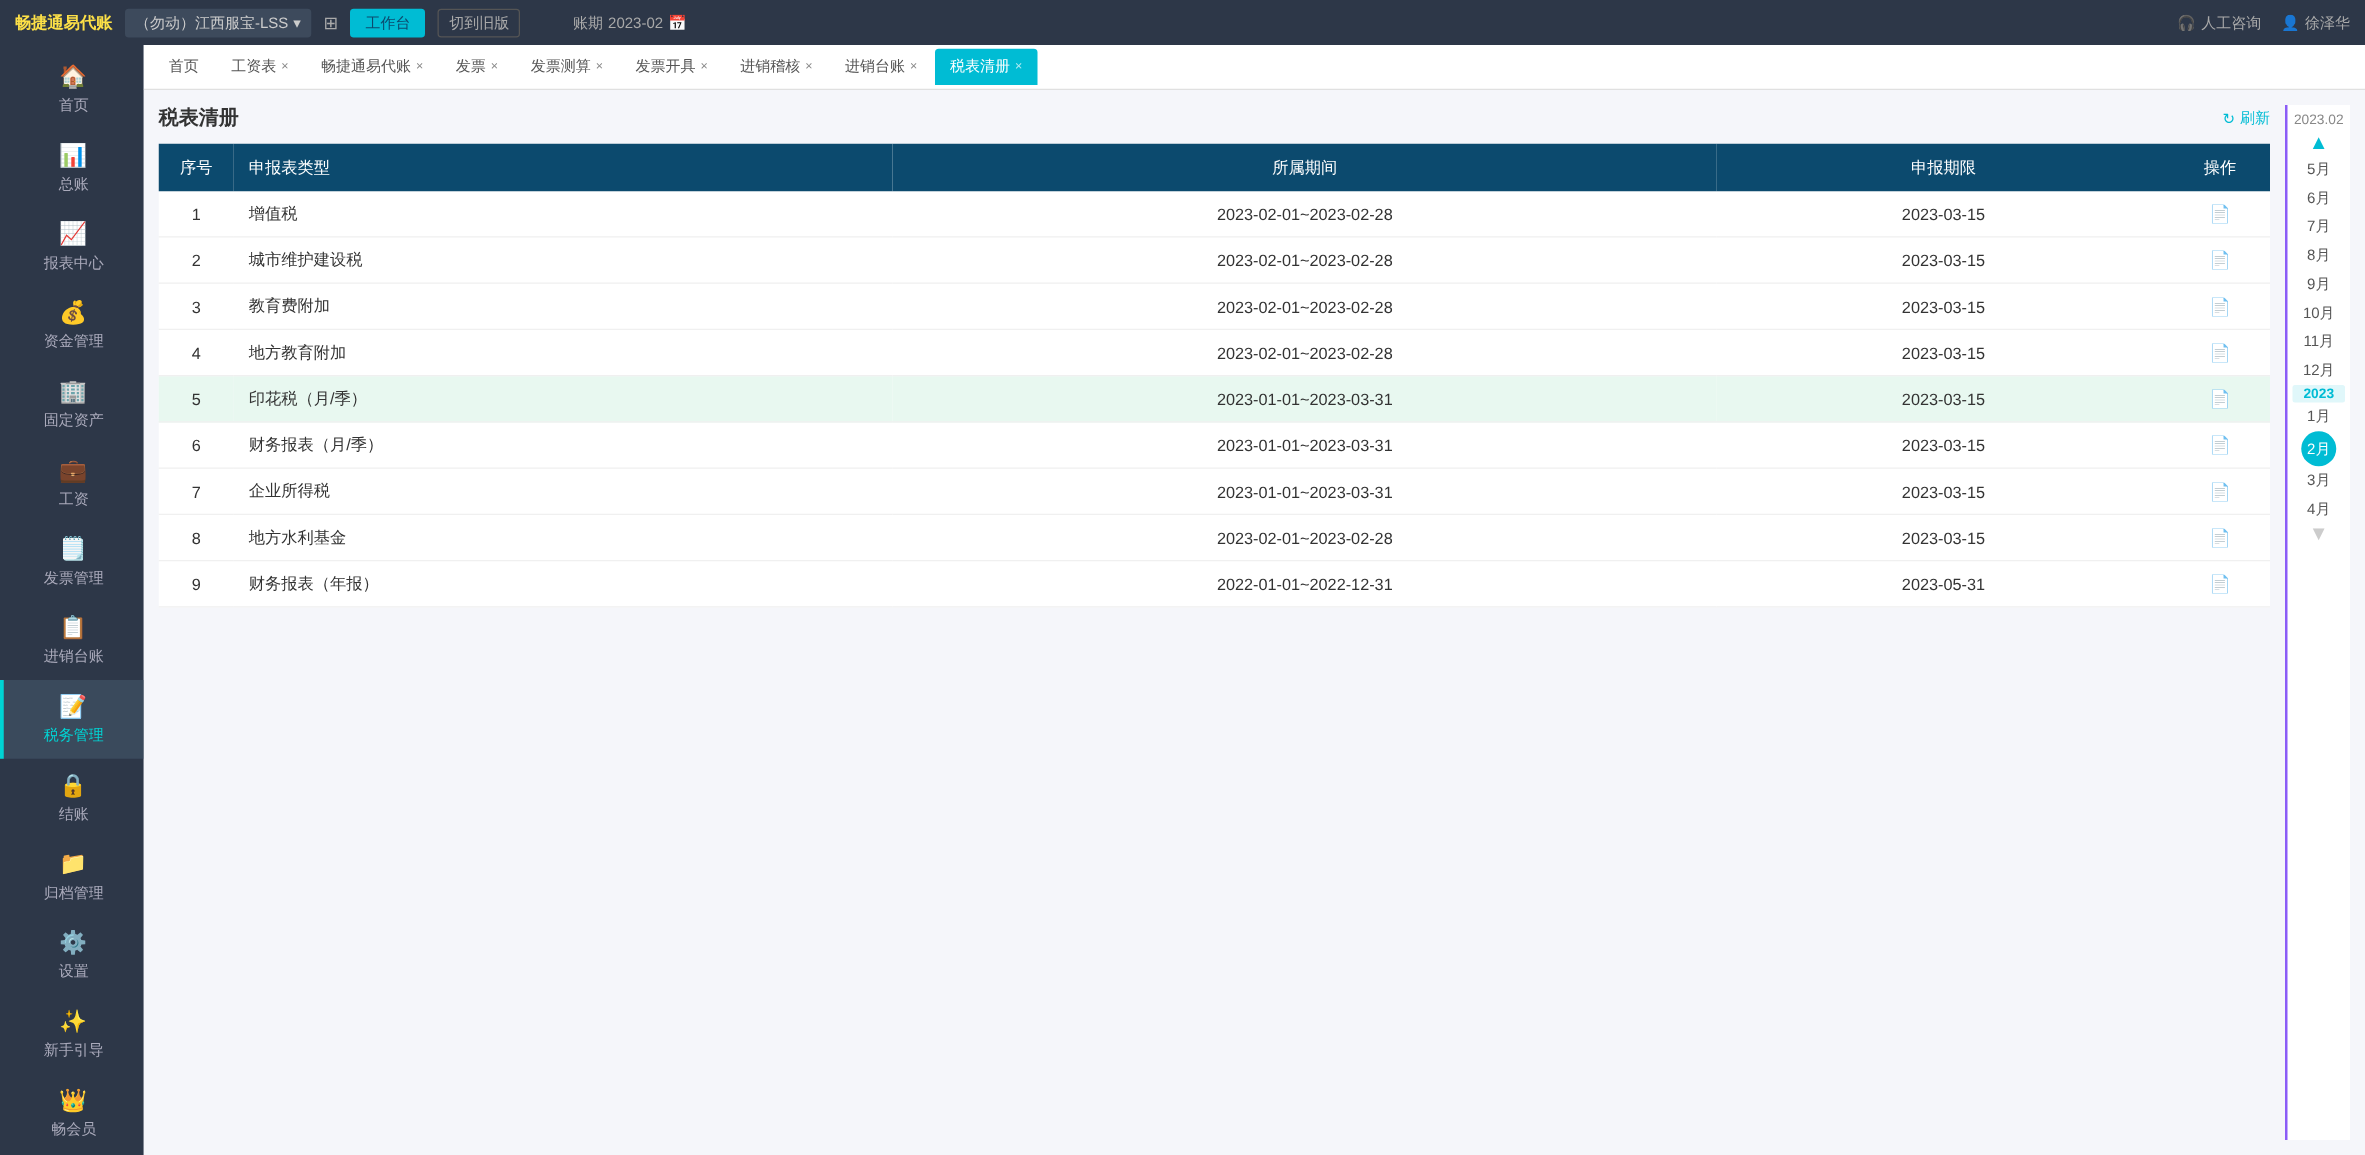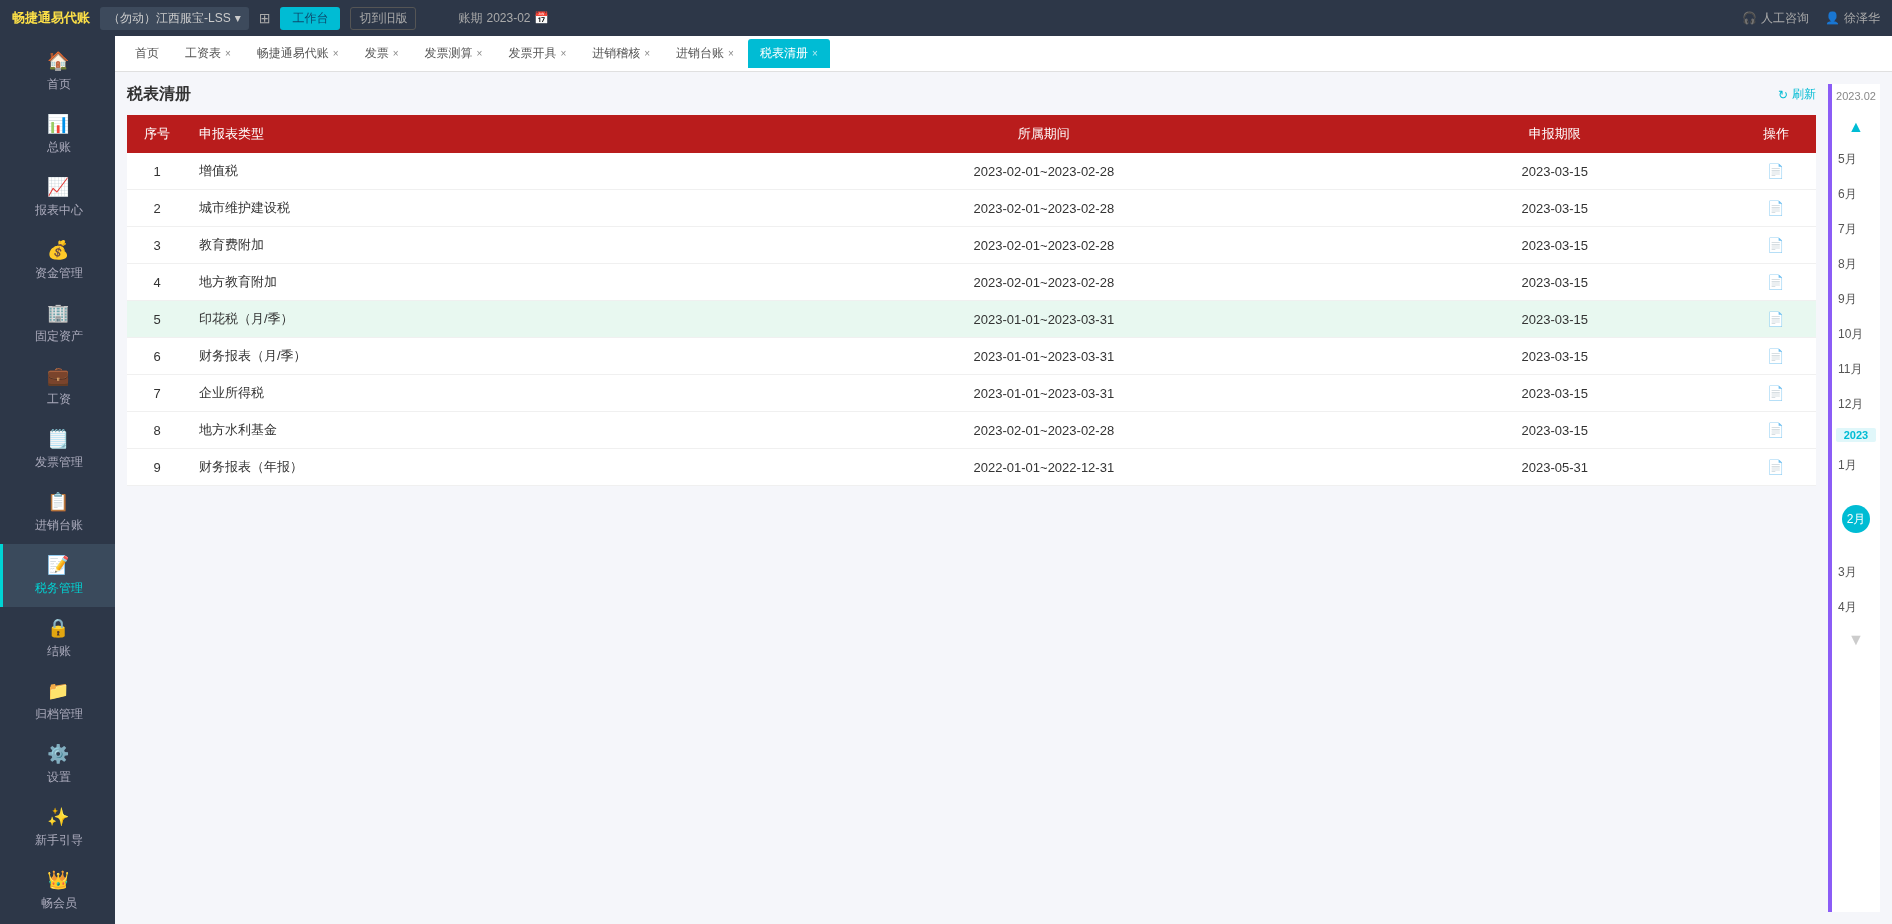--- a/index.html
+++ b/index.html
@@ -199,21 +199,21 @@
     }
 
     
     .data-table {
       width: 100%;
       border-collapse: collapse;
       background: white;
       font-size: 13px;
     }
     .data-table thead tr {
-      background: #b91c1c;
+      background: #0c4a6e;
       color: white;
     }
     .data-table thead th {
       padding: 10px 12px;
       text-align: center;
       font-weight: normal;
       font-size: 13px;
     }
     .data-table tbody tr {
       border-bottom: 1px solid #f0f0f0;
@@ -229,28 +229,28 @@
     .action-icon {
       color: #666;
       cursor: pointer;
       font-size: 14px;
     }
 
     
     .timeline-panel {
       width: 52px;
       background: white;
-      border-left: 4px solid #8b5cf6;
+      border-left: 2px solid #8b5cf6;
       display: flex;
       flex-direction: column;
       align-items: center;
       padding: 6px 4px;
       font-size: 12px;
       color: #333;
-      gap: 12px;
+      gap: 0;
       overflow-y: auto;
       flex-shrink: 0;
     }
     .timeline-panel .panel-header {
       font-size: 11px;
       color: #888;
       text-align: center;
       margin-bottom: 4px;
       width: 100%;
     }
@@ -259,37 +259,37 @@
       color: #00bcd4;
       font-size: 11px;
       padding: 1px 4px;
       border-radius: 2px;
       width: 100%;
       text-align: center;
       font-weight: bold;
     }
     .timeline-month {
       width: 100%;
-      text-align: left;
+      text-align: center;
       padding: 3px 2px;
       cursor: pointer;
       border-radius: 3px;
       color: #555;
       font-size: 12px;
     }
     .timeline-month.current {
       background: #00bcd4;
       color: white;
       border-radius: 50%;
       width: 28px;
       height: 28px;
       display: flex;
       align-items: center;
       justify-content: center;
-      margin: 16px auto;
+      margin: 0 auto;
     }
     .timeline-nav {
       color: #00bcd4;
       cursor: pointer;
       font-size: 16px;
     }
     .timeline-nav-down {
       color: #ccc;
       cursor: pointer;
       font-size: 16px;

